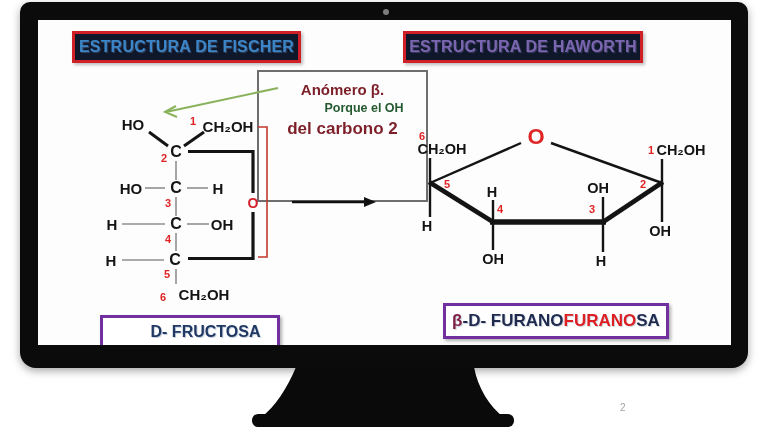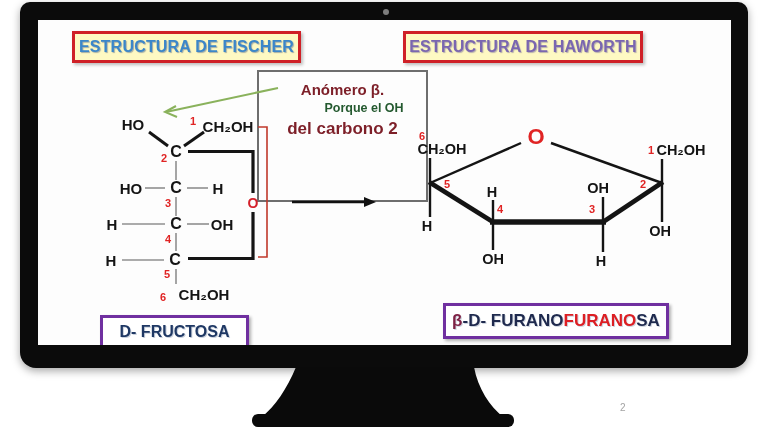--- a/index.html
+++ b/index.html
@@ -20,21 +20,21 @@
   .screen{
     position:absolute;left:18px;top:18px;width:693px;height:325px;
     background:#fdfdfd;overflow:hidden;
   }
   .stand-svg{position:absolute;left:240px;top:367px;width:290px;height:64px;}
   .page-number{
     position:absolute;left:620px;top:402px;font-size:10px;color:#a3a3a3;
   }
   
   .title-box{
-    position:absolute;border:3px solid #cf2027;background:#fef9c3;
+    position:absolute;border:3px solid #cf2027;background:#0f172a;
     display:flex;align-items:center;justify-content:center;
     box-shadow:2px 2px 3px rgba(0,0,0,.25);
   }
   .title-fischer{left:34px;top:11px;width:223px;height:26px;}
   .title-haworth{left:365px;top:11px;width:234px;height:26px;}
   .title-text{font-weight:bold;font-size:16px;letter-spacing:.2px;white-space:nowrap;}
   .title-fischer .title-text{color:#3b86c9;text-shadow:1px 1px 1px rgba(90,110,140,.55);}
   .title-haworth .title-text{color:#7a66b0;text-shadow:1px 1px 1px rgba(110,100,150,.5);text-align:right;}
   
   .annotation-box{
@@ -55,21 +55,21 @@
   .lbl.num{font-size:11px;color:#e02424;}
   .lbl.red-o-small{font-size:14px;color:#d4202a;}
   .lbl.red-o-big{font-size:22px;color:#e02424;}
   .lbl.hw{font-size:14.5px;}
   
   .caption-box{
     position:absolute;border:3px solid #7030a0;background:#ffffff;
     display:flex;align-items:center;justify-content:center;
     box-shadow:2px 2px 3px rgba(0,0,0,.3);white-space:nowrap;
   }
-  .caption-fischer{left:62px;top:295px;width:143px;height:28px;}
+  .caption-fischer{left:62px;top:295px;width:143px;height:28px;padding-left:31px;}
   .caption-haworth{left:405px;top:283px;width:220px;height:30px;}
   .cap-navy{color:#1f3864;font-weight:bold;font-size:16px;text-shadow:1px 1px 0 rgba(120,140,170,.4);}
   .cap-haworth span{font-weight:bold;font-size:17px;text-shadow:1px 1px 0 rgba(120,140,170,.35);}
   .cap-beta{color:#7e2144;}
   .cap-dark{color:#1f2a4e;}
   .cap-red{color:#dd1f24;}
   .overlay{position:absolute;left:0;top:0;width:693px;height:325px;}
 </style>
 </head>
 <body>

